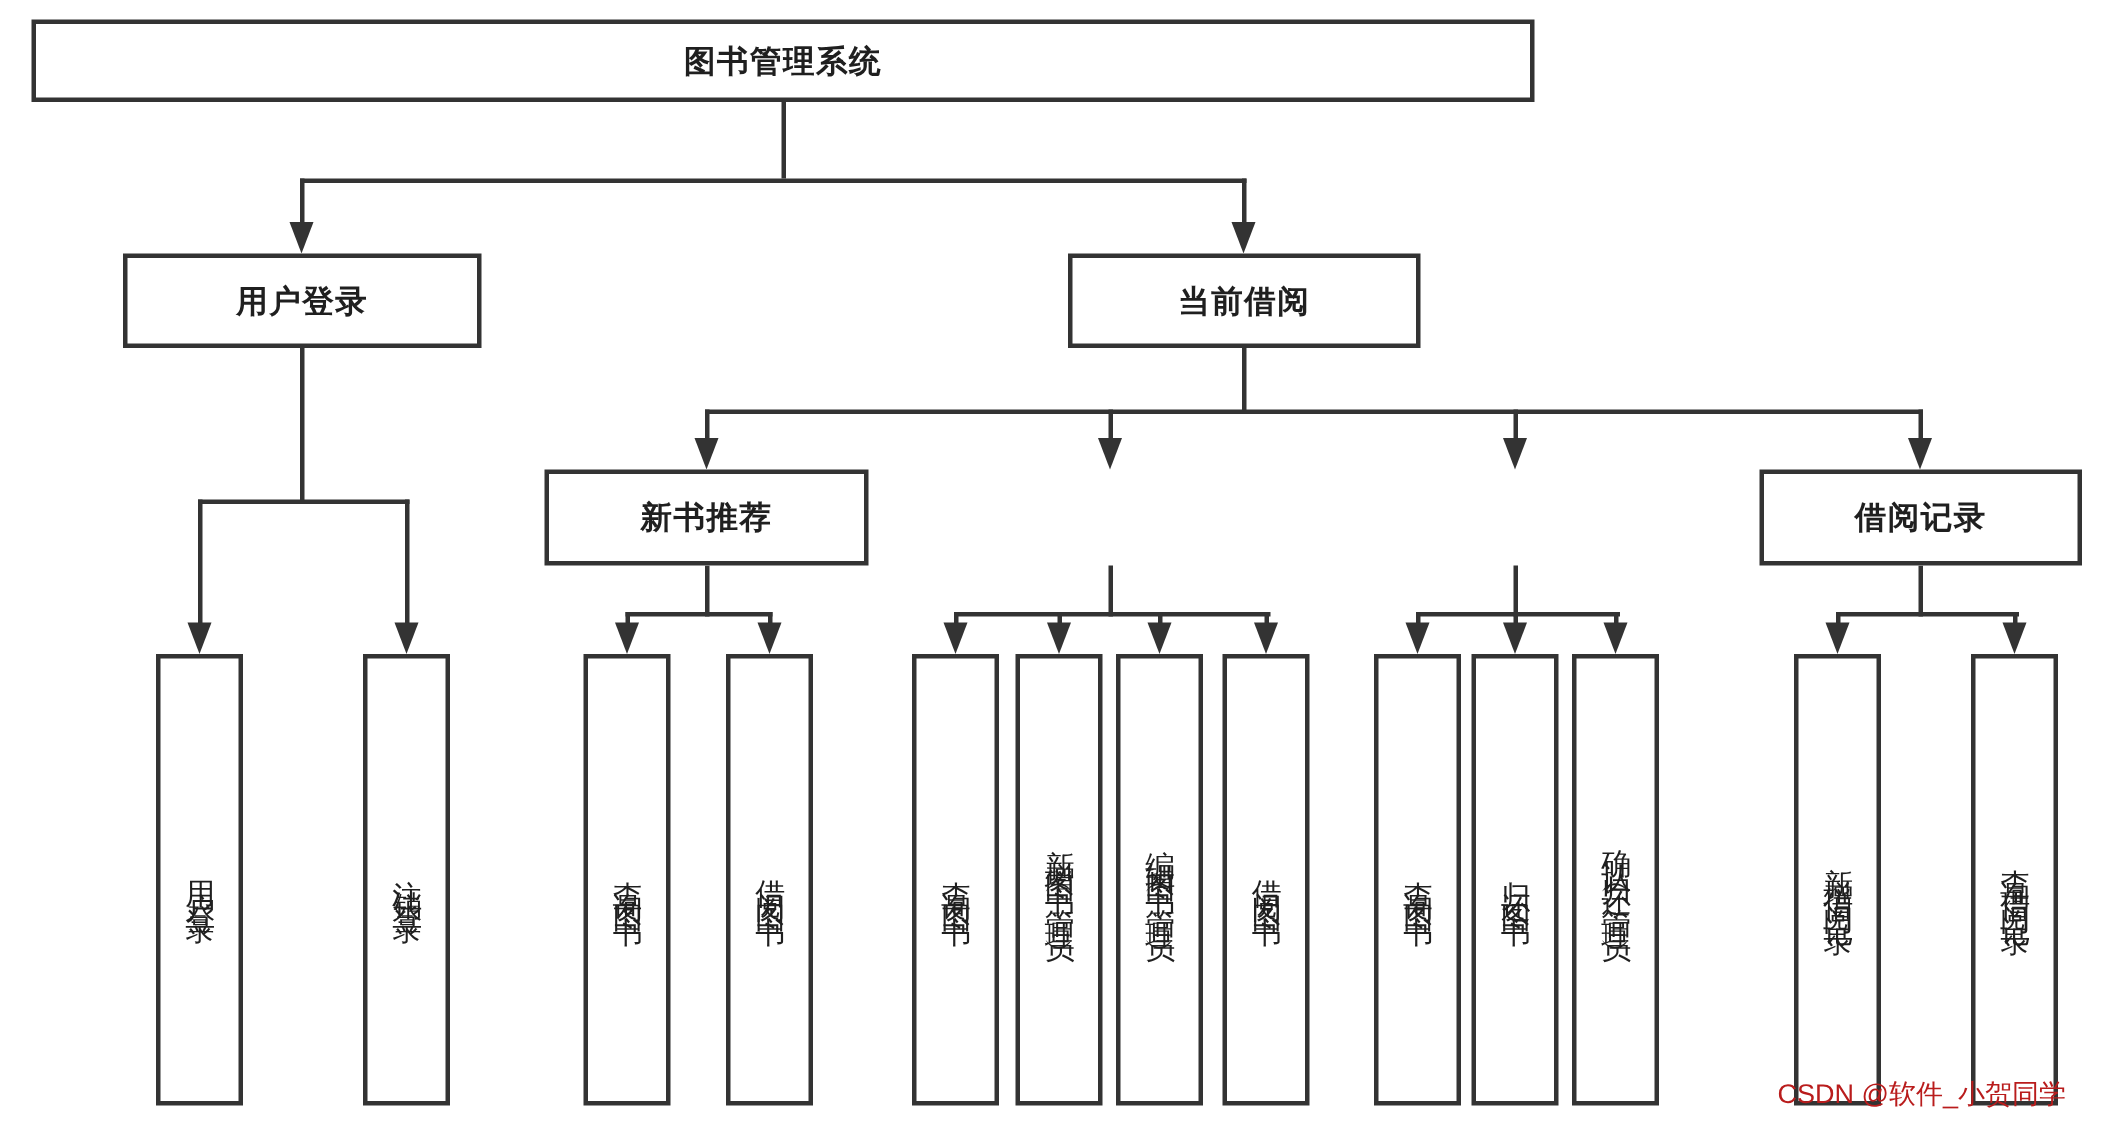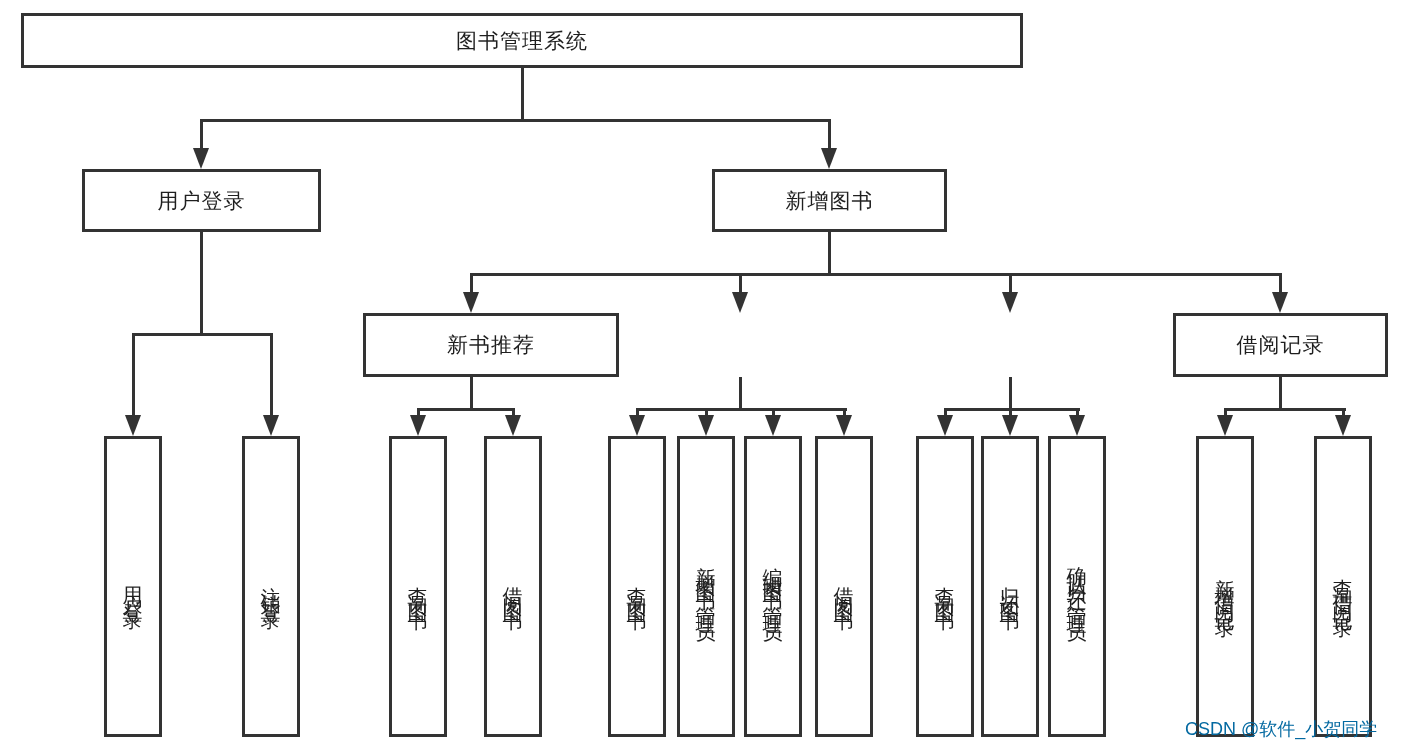--- a/index.html
+++ b/index.html
@@ -17,20 +17,21 @@
     background:#ffffff;
     display:flex;
     align-items:center;
     justify-content:center;
     color:#1f1f1f;
   }
   .box-h span{
     font-size:21px;
     letter-spacing:1px;
     white-space:nowrap;
+    font-weight:bold;
   }
   .box-v span{
     writing-mode:vertical-rl;
     text-orientation:mixed;
     font-size:20px;
     line-height:1;
     letter-spacing:8px;
     white-space:nowrap;
   }
   .vline{position:absolute;width:3px;background:#333333;}
@@ -39,21 +40,21 @@
     position:absolute;width:0;height:0;
     border-left:8px solid transparent;
     border-right:8px solid transparent;
     border-top:21px solid #333333;
   }
   .watermark{
     position:absolute;
     left:1185px;top:717px;
     font-size:18px;
     line-height:24px;
-    color:#0369a1;
+    color:#b91c1c;
     white-space:nowrap;
     z-index:5;
     text-align:right;
   }
 </style>
 </head>
 <body>
 
 <div class="canvas">
 
@@ -118,24 +119,24 @@
 
   <div class="box box-h" style="left:21px;top:13px;width:1002px;height:55px">
     <span>图书管理系统</span>
   </div>
 
   <div class="box box-h" style="left:82px;top:169px;width:239px;height:63px">
     <span>用户登录</span>
   </div>
 
   <div class="box box-h" style="left:712px;top:169px;width:235px;height:63px">
-    <span>新增图书</span>
+    <span>当前借阅</span>
   </div>
 
-  <div class="box box-h" style="left:363px;top:313px;width:256px;height:64px">
+  <div class="box box-h" style="left:363px;top:313px;width:216px;height:64px">
     <span>新书推荐</span>
   </div>
 
 
 
   <div class="box box-h" style="left:1173px;top:313px;width:215px;height:64px">
     <span>借阅记录</span>
   </div>
 
   <div class="box box-v" style="left:104px;top:436px;width:58px;height:301px">

